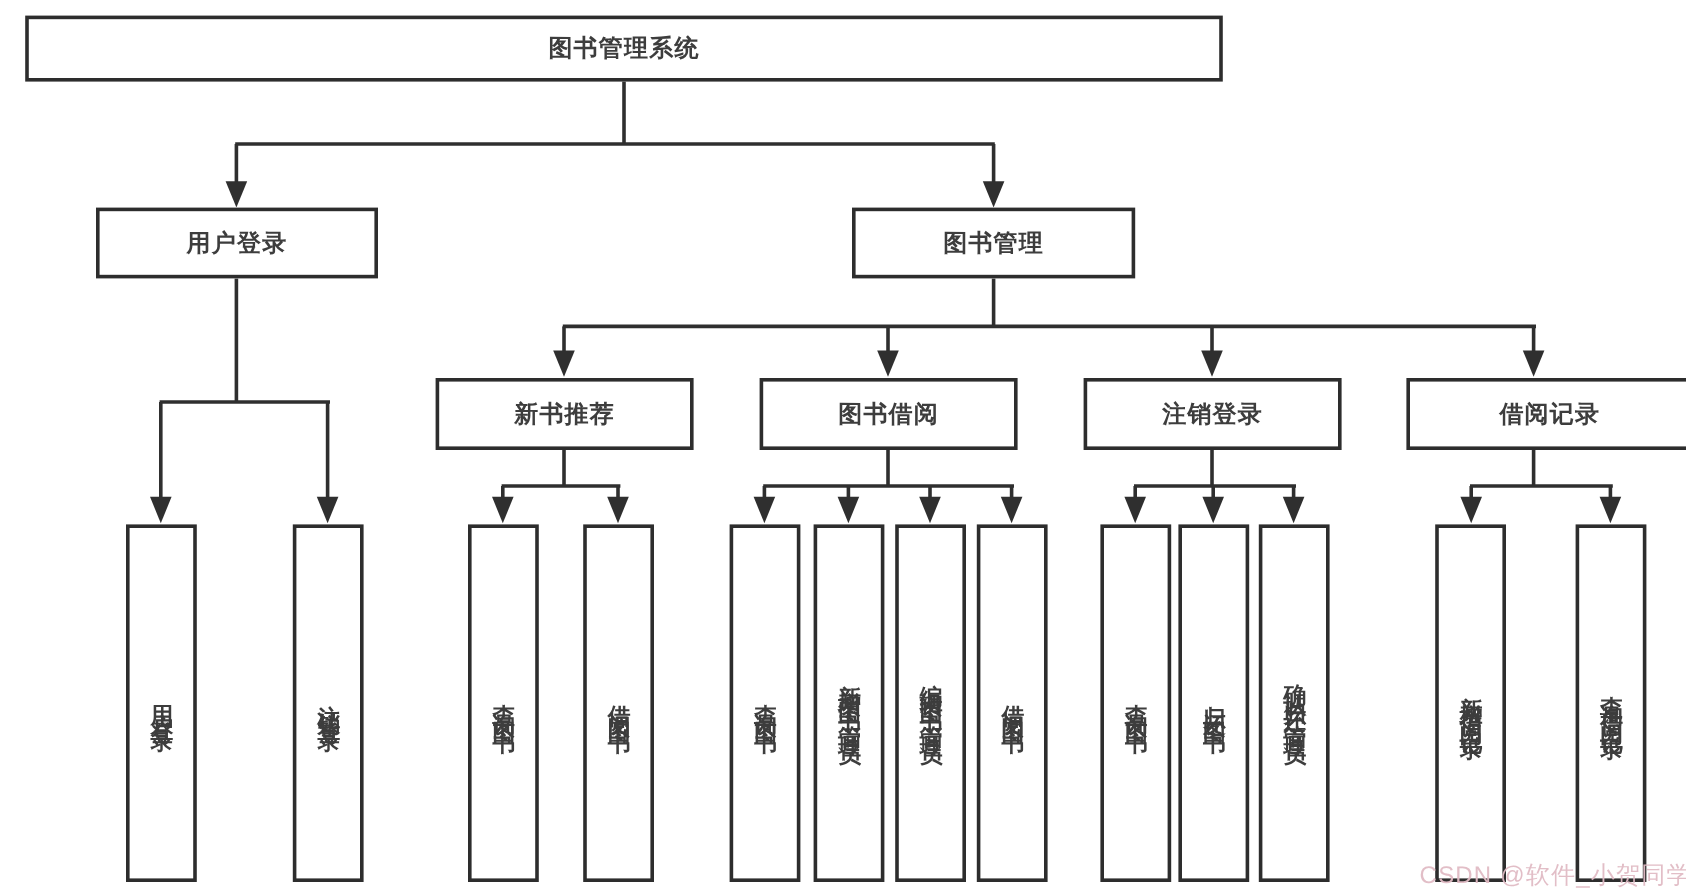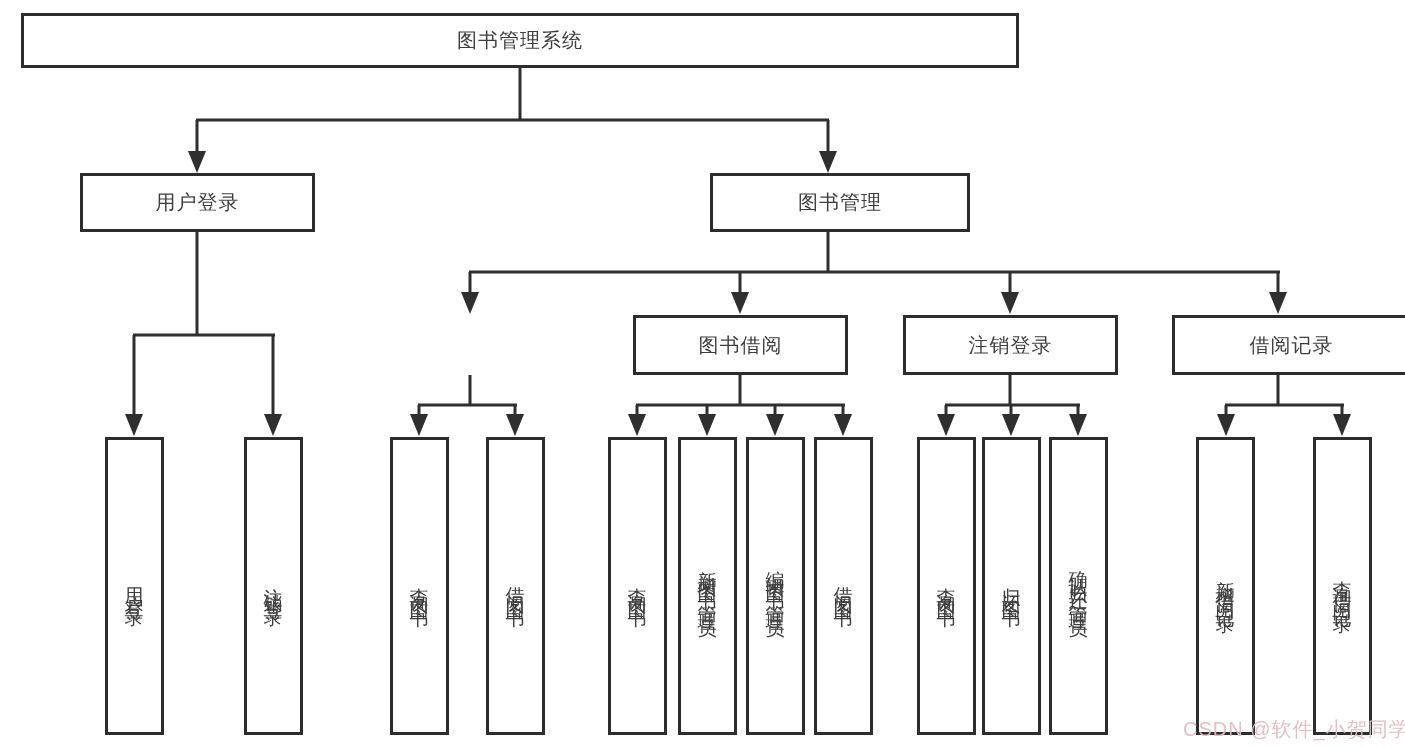--- a/index.html
+++ b/index.html
@@ -21,20 +21,21 @@
     border: 3px solid #2d2d2d;
     display: flex;
     align-items: center;
     justify-content: center;
     color: #3d3d3d;
   }
   .node .label {
     font-size: 20px;
     letter-spacing: 1px;
     white-space: nowrap;
+    font-weight: bold;
   }
   .leaf .label {
     writing-mode: vertical-lr;
     text-orientation: upright;
     letter-spacing: 7px;
     font-size: 19px;
     line-height: 1;
     white-space: normal;
   }
   .watermark {
@@ -114,24 +115,27 @@
     <polygon points="1333,414 1351,414 1342,436"></polygon>
   </svg>
 
   <div class="node" style="left:21px; top:13px; width:998px; height:55px;">
     <span class="label">图书管理系统</span>
   </div>
 
   <div class="node" style="left:80px; top:173px; width:235px; height:59px;">
     <span class="label">用户登录</span>
   </div>
-  <div class="node" style="left:710px; top:173px; width:260px; height:59px;">
+  <div class="node" style="left:710px; top:173px; width:236px; height:59px;">
     <span class="label">图书管理</span>
   </div>
 
+  <div class="node" style="left:363px; top:315px; width:215px; height:60px;">
+    <span class="label">新书推荐</span>
+  </div>
   <div class="node" style="left:633px; top:315px; width:215px; height:60px;">
     <span class="label">图书借阅</span>
   </div>
   <div class="node" style="left:903px; top:315px; width:215px; height:60px;">
     <span class="label">注销登录</span>
   </div>
   <div class="node" style="left:1172px; top:315px; width:239px; height:60px;">
     <span class="label">借阅记录</span>
   </div>
 

